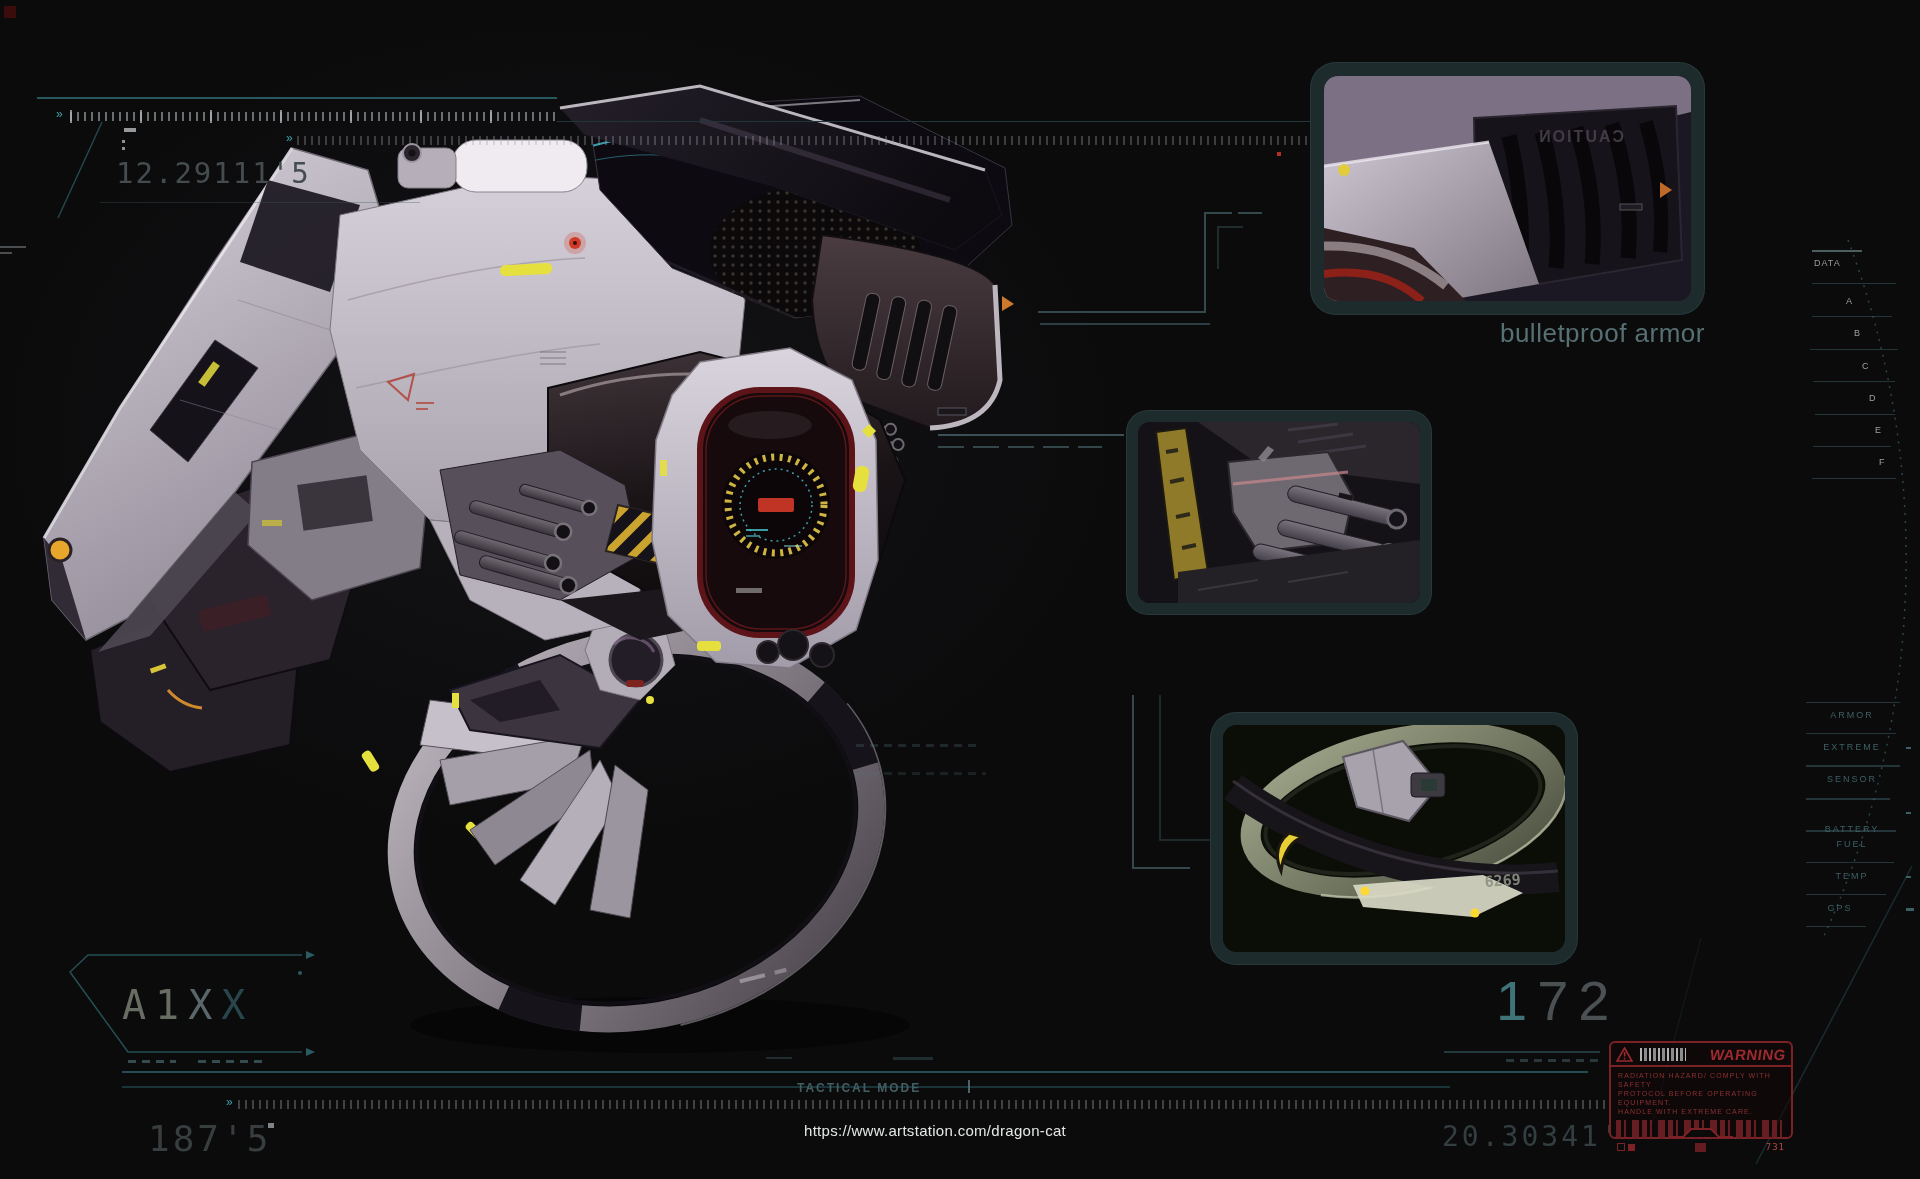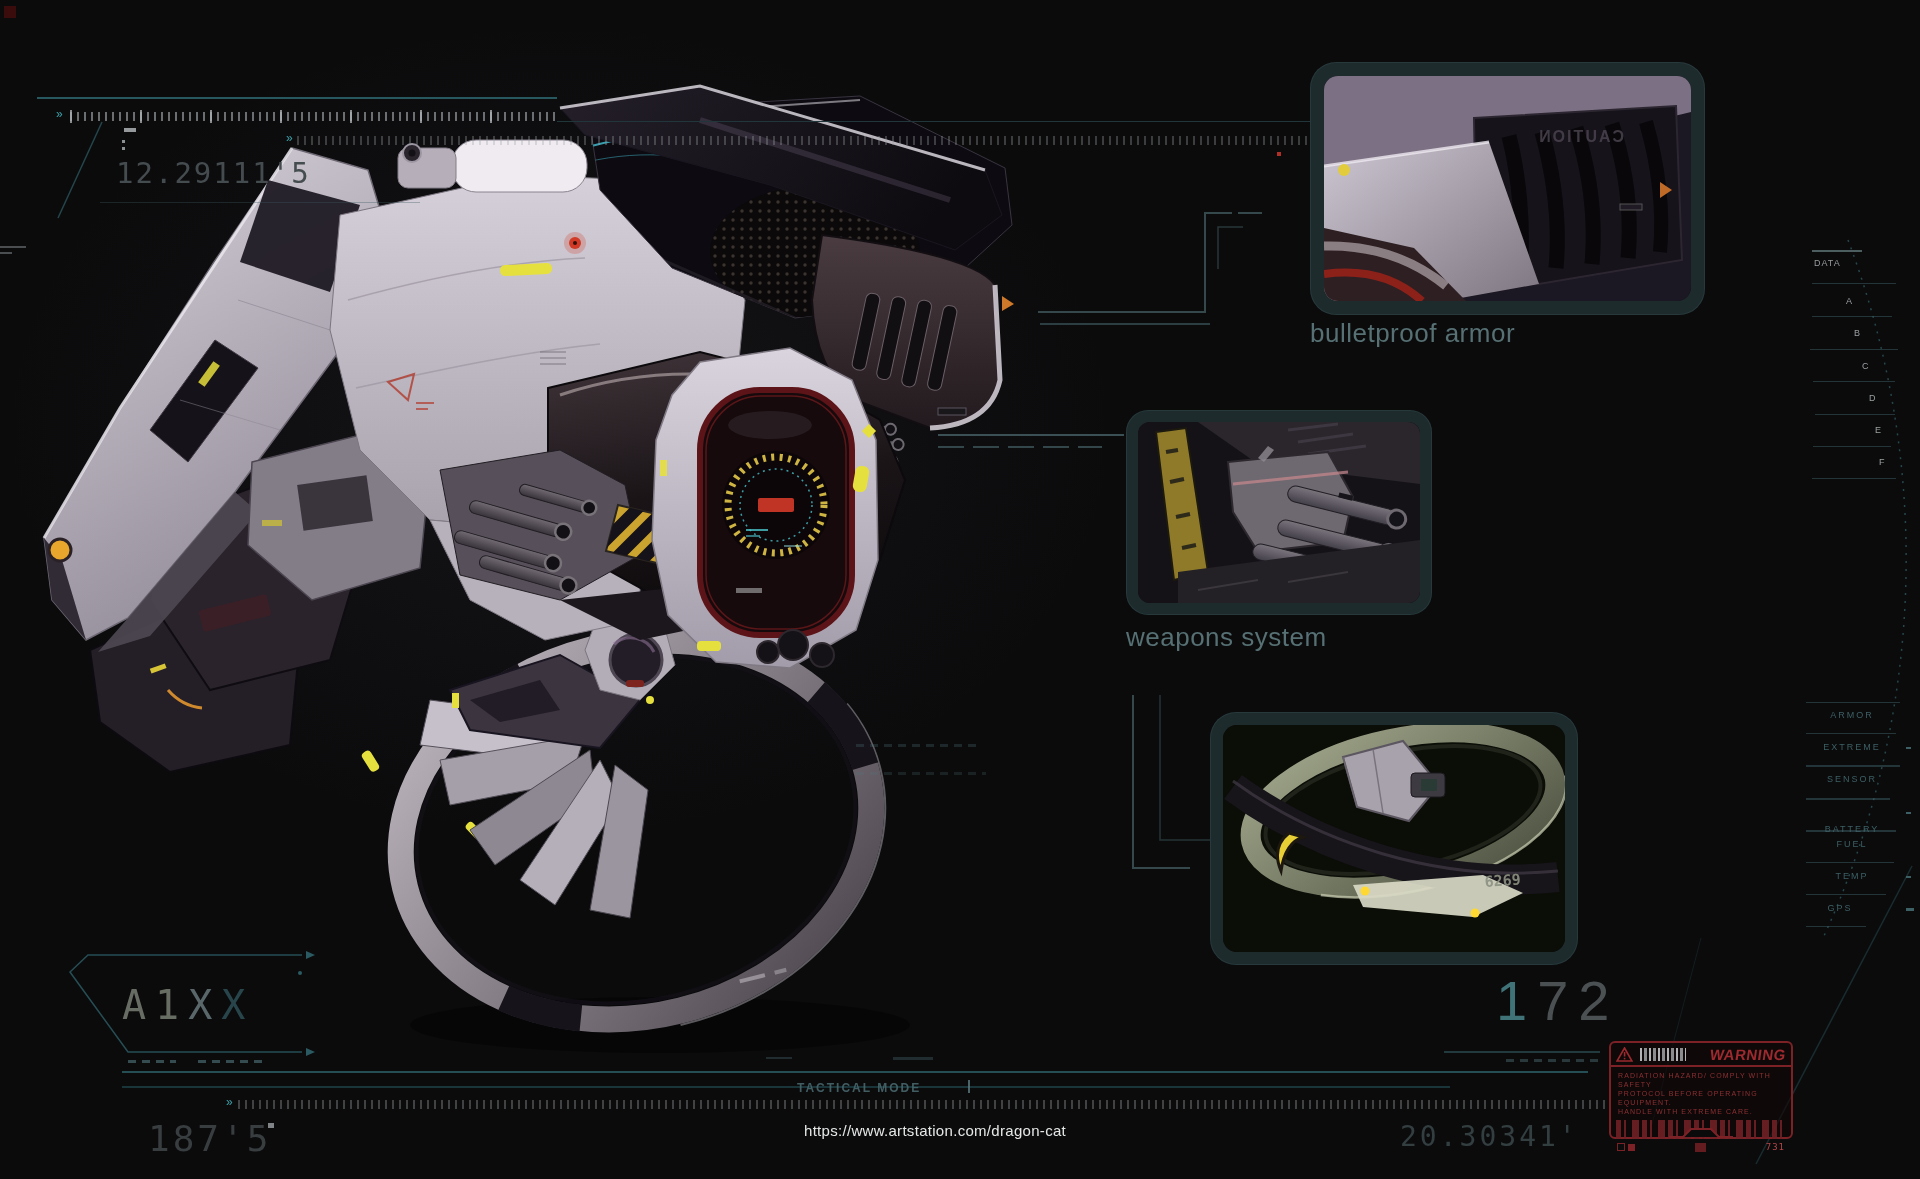--- a/index.html
+++ b/index.html
@@ -10,21 +10,21 @@
   .ticks{position:absolute;height:9px;
     background:repeating-linear-gradient(90deg, rgba(158,164,166,.65) 0 2px, transparent 2px 7px);}
   .ticks-tall{position:absolute;height:13px;
     background:repeating-linear-gradient(90deg, rgba(178,184,186,.75) 0 2px, transparent 2px 70px);}
   .dashrow{position:absolute;height:3px;
     background:repeating-linear-gradient(90deg, rgba(80,118,124,.6) 0 8px, transparent 8px 14px);}
   .hline{position:absolute;}
   .chev{position:absolute;color:#3aa0aa;font-size:12px;line-height:10px;}
   .card{position:absolute;background:#1d2b2d;box-shadow:0 0 0 1px rgba(70,100,104,.25) inset;}
   .card .inner{position:absolute;overflow:hidden;background:#141218;}
-  .plabel{position:absolute;color:#567073;font-size:26px;text-align:left;letter-spacing:.5px;}
+  .plabel{position:absolute;color:#567073;font-size:26px;text-align:right;letter-spacing:.5px;}
   .colline{position:absolute;height:1px;background:rgba(62,96,101,.5);}
   .collabel{position:absolute;color:#3d6065;font-size:9px;letter-spacing:2px;width:100px;text-align:center;}
   .colletter{position:absolute;color:#9aa0a2;font-size:9px;letter-spacing:1px;}
   .warn{position:absolute;left:1609px;top:1041px;width:184px;height:98px;border:2px solid #7c2125;
         border-radius:6px;background:rgba(18,7,7,.6);box-sizing:border-box;}
   .warn .whead{position:relative;height:24px;border-bottom:2px solid #7c2125;display:flex;align-items:center;padding:0 5px;box-sizing:border-box;}
   .warn .wtitle{margin-left:auto;color:#9c2a2e;font-weight:bold;font-size:15px;letter-spacing:.5px;transform:skewX(-8deg);}
   .warn .barcode-w{width:46px;height:13px;margin-left:7px;opacity:.85;
     background:repeating-linear-gradient(90deg,#cfd2d4 0 2px,transparent 2px 4px,#9fa3a5 4px 7px,transparent 7px 9px);}
   .warn .wtext{padding:4px 7px 2px 7px;color:#8c3134;font-size:7px;line-height:9px;letter-spacing:1.1px;}
@@ -374,21 +374,20 @@
         <g transform="rotate(14 115 128)">
           <rect x="115" y="120" width="100" height="16" rx="8" fill="url(#t2a)" stroke="#211e24"></rect>
           <circle cx="217" cy="128" r="9" fill="#15131a" stroke="#6e6871" stroke-width="3"></circle>
         </g>
         <path d="M40,150 L282,118 V181 H40 Z" fill="#232026"></path>
         <path d="M60,168 L120,158 M150,160 L210,150" stroke="#3a363c" stroke-width="2"></path>
         <path d="M120,36 l10,-12 l6,4 l-10,12 z" fill="#8f8992" opacity="0.8"></path>
       </svg>
     </div>
   </div>
-  <div class="plabel" style="left:1126px;top:622px;width:306px;z-index:2">weapons system</div>
 
   <div class="card" style="left:1210px;top:712px;width:368px;height:253px;border-radius:26px;z-index:2">
     <div class="inner" style="left:13px;top:13px;width:342px;height:227px;border-radius:14px;">
       <svg width="342" height="227" viewBox="0 0 342 227">
         <defs>
           <linearGradient id="t3a" x1="0" y1="0" x2="1" y2="1">
             <stop offset="0%" stop-color="#a2a88c"></stop>
               <stop offset="100%" stop-color="#4c5040"></stop>
           </linearGradient>
         </defs>
@@ -467,21 +466,21 @@
   <span class="chev" style="left:226px;top:1097px;z-index:2">»</span>
   <div class="ticks" style="left:238px;top:1100px;width:1371px;opacity:.55;z-index:2"></div>
   <div class="abs" style="left:268px;top:1123px;width:6px;height:5px;background:#9ea3a5;opacity:.8;z-index:2"></div>
 
   <div class="abs" style="left:766px;top:1057px;width:26px;height:2px;background:#2e4347;opacity:.6;z-index:2"></div>
   <div class="abs" style="left:893px;top:1057px;width:40px;height:3px;background:#2e4347;opacity:.6;z-index:2"></div>
   <div class="abs" style="left:797px;top:1081px;font-size:12px;font-weight:bold;letter-spacing:2px;color:#47666b;opacity:.9;z-index:2">TACTICAL MODE</div>
   <div class="abs" style="left:968px;top:1080px;width:2px;height:13px;background:#5a7a7e;opacity:.8;z-index:2"></div>
 
   <div class="abs mono" style="left:148px;top:1118px;font-size:36px;letter-spacing:3px;color:#383d3f;z-index:2">187'5</div>
-  <div class="abs mono" style="left:1400px;top:1120px;font-size:28px;letter-spacing:3px;color:#333e40;z-index:2">20.30341'</div>
+  <div class="abs mono" style="left:1442px;top:1120px;font-size:28px;letter-spacing:3px;color:#333e40;z-index:2">20.30341'</div>
 
   <div class="abs" style="left:1496px;top:968px;font-size:56px;font-weight:300;letter-spacing:10px;z-index:2">
     <span style="color:#3f7377">1</span><span style="color:#4b5052">72</span>
   </div>
   <div class="hline" style="left:1444px;top:1051px;width:156px;height:2px;background:#223a3e;z-index:2"></div>
   <div class="dashrow" style="left:1506px;top:1059px;width:96px;opacity:.7;z-index:2"></div>
 
   <a class="abs" style="left:804px;top:1122px;font-size:15px;color:#e6e8e8;text-decoration:none;letter-spacing:.3px;z-index:2" href="#">https://www.artstation.com/dragon-cat</a>
 
   <div class="warn" style="z-index:2">

